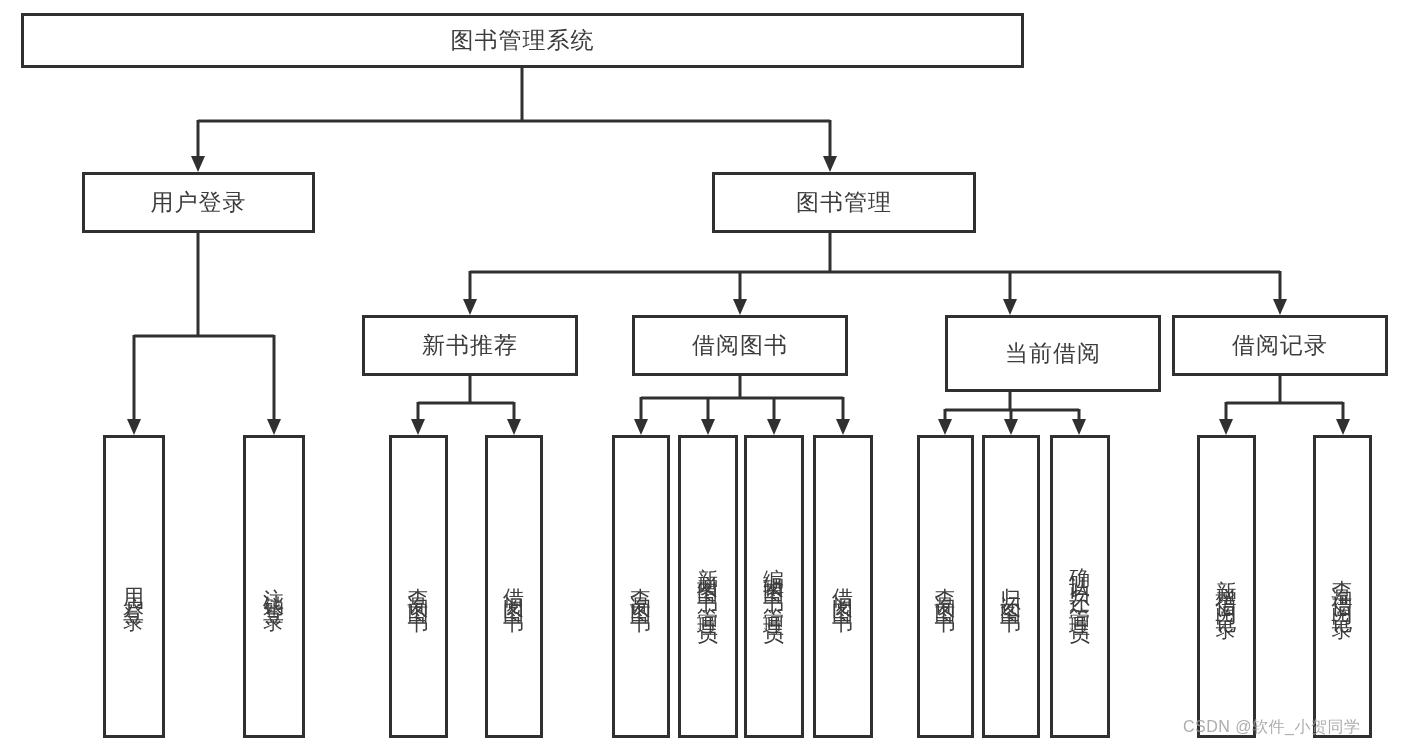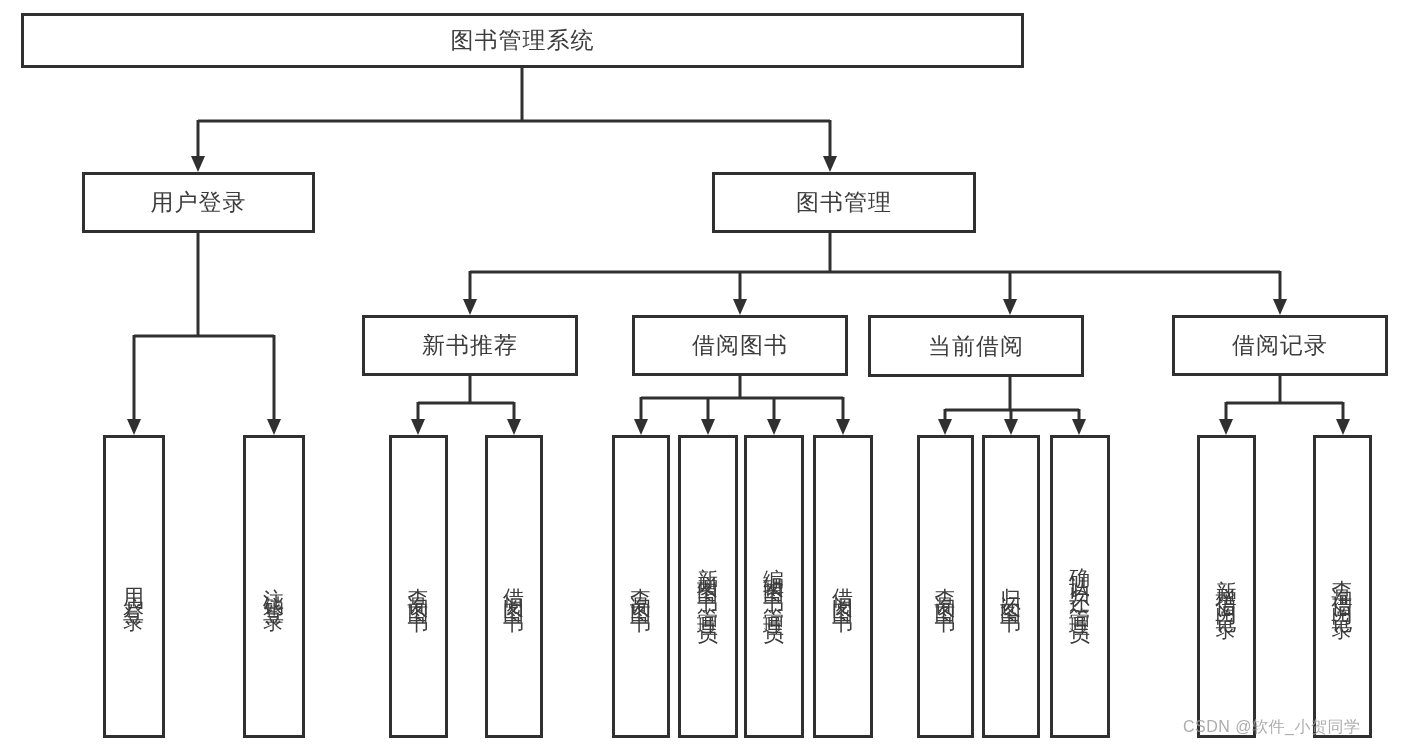--- a/index.html
+++ b/index.html
@@ -124,21 +124,21 @@
     </g>
   </svg>
 
   <div class="node h" style="left:21px; top:13px; width:1003px; height:55px;">图书管理系统</div>
 
   <div class="node h" style="left:82px; top:172px; width:233px; height:61px;">用户登录</div>
   <div class="node h" style="left:712px; top:172px; width:264px; height:61px;">图书管理</div>
 
   <div class="node h" style="left:362px; top:315px; width:216px; height:61px;">新书推荐</div>
   <div class="node h" style="left:632px; top:315px; width:216px; height:61px;">借阅图书</div>
-  <div class="node h" style="left:868px; top:315px; width:216px; height:62px;">当前借阅</div>
+  <div class="node h" style="left:945px; top:315px; width:216px; height:77px;">当前借阅</div>
   <div class="node h" style="left:1172px; top:315px; width:216px; height:61px;">借阅记录</div>
 
   <div class="node v" style="left:103px; top:435px; width:62px; height:303px;">用户登录</div>
   <div class="node v" style="left:243px; top:435px; width:62px; height:303px;">注销登录</div>
 
   <div class="node v" style="left:389px; top:435px; width:59px; height:303px;">查询图书</div>
   <div class="node v" style="left:485px; top:435px; width:58px; height:303px;">借阅图书</div>
 
   <div class="node v" style="left:612px; top:435px; width:58px; height:303px;">查询图书</div>
   <div class="node v" style="left:678px; top:435px; width:60px; height:303px;">新增图书（管理员）</div>

